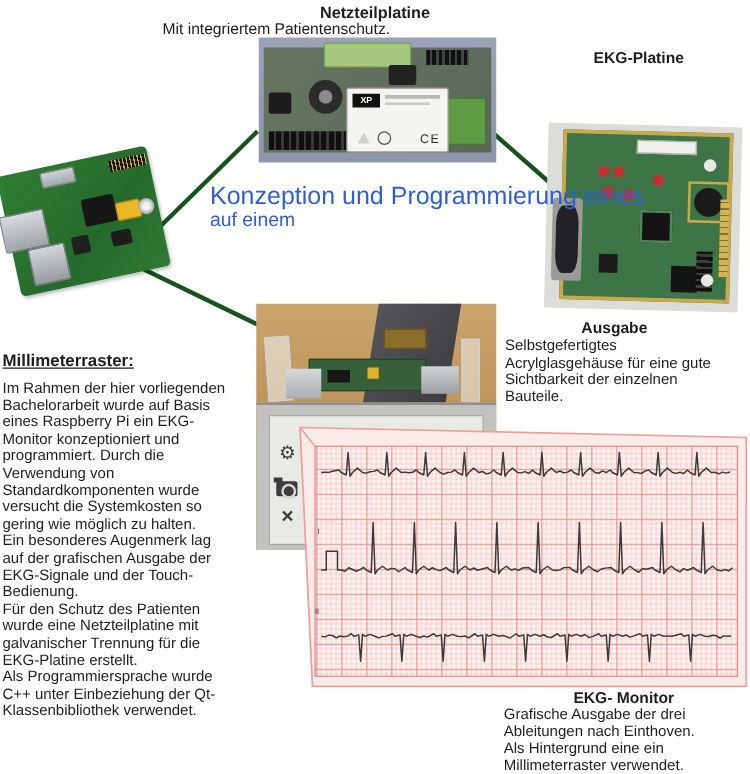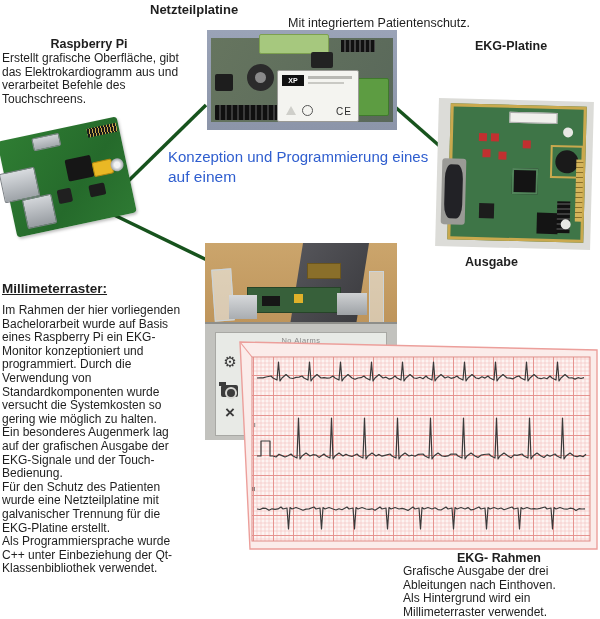--- a/index.html
+++ b/index.html
@@ -1,27 +1,27 @@
 <!DOCTYPE html>
 <html><head>
 <meta charset="utf-8">
 <style>
   *{box-sizing:border-box;margin:0;padding:0}
   html,body{background:#fff}
   .poster{position:relative;width:600px;height:619px;background:#fff;overflow:hidden;
           font-family:"Liberation Sans",sans-serif;color:#1e1e1e}
   .abs{position:absolute}
-  .heading{font-weight:bold;font-size:13px;z-index:40}
-  .sub{font-size:12.5px;text-align:right;z-index:40}
+  .heading{font-weight:bold;font-size:13px;text-align:center;z-index:40}
+  .sub{font-size:12.5px;text-align:left;z-index:40}
   .small-heading{font-weight:bold;font-size:12.5px;text-align:center;z-index:40}
   .body-text{font-size:12px;line-height:13.6px;white-space:pre-line;z-index:40}
   .underline{text-decoration:underline}
   
   #main-title{left:168px;top:147px;z-index:40}
-  .mt1{font-size:15px;color:#2f5ecf;line-height:20px}
+  .mt1{font-size:20px;color:#2f5ecf;line-height:20px}
   .mt2{font-size:16.5px;color:#4a0a7f;font-weight:bold;line-height:21px}
   .mt3{font-size:15.5px;color:#2f5ecf;line-height:20px}
   .mt4{font-size:17px;color:#4a0a7f;font-weight:bold;line-height:22px}
   
   #connector-lines{left:0;top:0;z-index:1}
   
   .photo{z-index:2}
   
   #photo-rpi{left:0;top:112px;width:150px;height:132px}
   #rpi-board{position:absolute;left:6px;top:16px;width:122px;height:98px;border-radius:4px;
@@ -53,25 +53,20 @@
 
   <svg id="connector-lines" class="abs" width="600" height="619">
     <line x1="206" y1="105" x2="113" y2="196" stroke="#17531d" stroke-width="3.5"></line>
     <line x1="112" y1="214" x2="209" y2="261" stroke="#17531d" stroke-width="3.5"></line>
     <line x1="394" y1="106" x2="443" y2="149" stroke="#17531d" stroke-width="3.5"></line>
   </svg>
 
   <div class="abs heading" style="left:150px;top:2px;width:300px">Netzteilplatine</div>
   <div class="abs sub" style="left:130px;top:16px;width:340px">Mit integriertem Patientenschutz.</div>
 
-  <div class="abs small-heading" style="left:0;top:37px;width:178px">Raspberry Pi</div>
-  <div class="abs body-text" style="left:2px;top:52px;width:190px">Erstellt grafische Oberfläche, gibt
-das Elektrokardiogramm aus und
-verarbeitet Befehle des
-Touchschreens.</div>
 
   <div class="abs small-heading" style="left:425px;top:39px;width:172px">EKG-Platine</div>
 
   <div class="abs" id="main-title">
     <div class="mt1">Konzeption und Programmierung eines</div>
     <div class="mt3">auf einem</div>
   </div>
 
   <div class="abs photo" id="photo-netzteil">
     <div id="nt-pcb">
@@ -136,21 +131,20 @@
     <div class="abs" style="left:164px;top:28px;width:15px;height:56px;background:rgba(240,246,250,.5);border:1px solid rgba(200,212,222,.9)"></div>
     <div class="abs" style="left:42px;top:44px;width:94px;height:26px;background:#37603a;border:1px solid #264428">
       <div class="abs" style="left:46px;top:6px;width:9px;height:9px;background:#e0b12a"></div>
       <div class="abs" style="left:14px;top:8px;width:18px;height:10px;background:#161616"></div>
     </div>
     <div class="abs" style="left:24px;top:52px;width:28px;height:24px;background:linear-gradient(180deg,#d6d8da,#a9adb1)"></div>
     <div class="abs" style="left:132px;top:50px;width:30px;height:22px;background:linear-gradient(180deg,#cfd1d3,#9ea2a6)"></div>
     <div class="abs" style="left:102px;top:20px;width:34px;height:16px;background:#8a6f2a;border:1px solid #6b551d"></div>
     <div id="aufbau-monitor">
       <div id="aufbau-screen">
-        <div id="screen-status">No Alarms</div>
         <div class="screen-icon" style="top:20px;font-size:15px">⚙</div>
         <div class="cam" style="top:52px"></div>
         <div class="screen-icon" style="top:70px;font-size:17px;font-weight:bold">×</div>
       </div>
     </div>
   </div>
 
   <div class="abs heading underline" style="left:2px;top:281px;width:auto;text-align:left;font-size:13.5px">Millimeterraster:</div>
   <div class="abs body-text" style="left:2px;top:304px;width:200px">Im Rahmen der hier vorliegenden
 Bachelorarbeit wurde auf Basis
@@ -167,20 +161,24 @@
 Bedienung.
 Für den Schutz des Patienten
 wurde eine Netzteilplatine mit
 galvanischer Trennung für die
 EKG-Platine erstellt.
 Als Programmiersprache wurde
 C++ unter Einbeziehung der Qt-
 Klassenbibliothek verwendet.</div>
 
   <div class="abs small-heading" style="left:404px;top:255px;width:175px">Ausgabe</div>
+  <div class="abs body-text" style="left:404px;top:270px;width:180px">Selbstgefertigtes
+Acrylglasgehäuse für eine gute
+Sichtbarkeit der einzelnen
+Bauteile.</div>
 
   <svg id="ekg-svg" width="367" height="225" viewBox="0 0 367 225">
     <defs>
       <pattern id="mm" width="20" height="20" patternUnits="userSpaceOnUse">
         <rect width="20" height="20" fill="#fdf4f2"></rect>
         <path d="M4 0V20M8 0V20M12 0V20M16 0V20M0 4H20M0 8H20M0 12H20M0 16H20" stroke="#f3c0bc" stroke-width="0.6"></path>
         <path d="M0.5 0V20M0 0.5H20" stroke="#e69490" stroke-width="1"></path>
       </pattern>
     </defs>
     <polygon points="7,7 364,15 364,214 17,214" fill="#fbecea" stroke="#ec9f9b" stroke-width="1.4"></polygon>
@@ -188,19 +186,19 @@
     <rect id="mmrect" x="19" y="22" width="338" height="184" fill="url(#mm)" stroke="#e08b86" stroke-width="1"></rect>
     <text x="21" y="92" font-size="6" fill="#333">I</text>
     <text x="19" y="156" font-size="6" fill="#333">II</text>
     <g id="ekg-traces">
         <path d="M24,43 L27,42.8 L30,42.9 L33,42.0 L38,41 L40,43 L44,45 L45.5,27.0 L47,46 L49,43 L53,39.5 L57,43 L60,43.5 L63,42.4 L66,42.1 L69,41 L71,43 L75,45 L76.5,27.0 L78,46 L80,43 L84,39.5 L88,43 L91,42.7 L94,43.2 L97,42.8 L100,41 L102,43 L106,45 L107.5,27.0 L109,46 L111,43 L115,39.5 L119,43 L122,44.3 L125,43.0 L128,42.7 L131,41 L133,43 L137,45 L138.5,27.0 L140,46 L142,43 L146,39.5 L150,43 L153,42.2 L156,44.1 L159,43.4 L162,41 L164,43 L168,45 L169.5,27.0 L171,46 L173,43 L177,39.5 L181,43 L184,43.3 L187,42.3 L190,43.7 L193,41 L195,43 L199,45 L200.5,27.0 L202,46 L204,43 L208,39.5 L212,43 L215,41.8 L218,43.3 L221,42.7 L224,41 L226,43 L230,45 L231.5,27.0 L233,46 L235,43 L239,39.5 L243,43 L246,43.6 L249,41.7 L252,43.1 L255,41 L257,43 L261,45 L262.5,27.0 L264,46 L266,43 L270,39.5 L274,43 L277,43.1 L280,43.8 L283,41.9 L286,41 L288,43 L292,45 L293.5,27.0 L295,46 L297,43 L301,39.5 L305,43 L308,43.7 L311,42.8 L314,43.8 L317,41 L319,43 L323,45 L324.5,27.0 L326,46 L328,43 L332,39.5 L336,43 L339,42.8 L342,44.1 L345,42.7 L348,43.5 L351,42.6" fill="none" stroke="#3a3a3a" stroke-width="1.2" stroke-linejoin="round"></path>
         <path d="M24,121 L28,121 L28,106 L37,106 L37,121 L40,121.0 L43,122.0 L46,119.2 L49,120.6 L52,122.0 L55,120.7 L58,119 L60,121 L64,123 L65.5,83.0 L67,124 L69,121 L73,118 L77,121 L80,119.7 L83,120.0 L86,122.4 L91,119 L93,121 L97,123 L98.5,83.0 L100,124 L102,121 L106,118 L110,121 L113,119.2 L116,120.7 L119,121.5 L124,119 L126,121 L130,123 L131.5,83.0 L133,124 L135,121 L139,118 L143,121 L146,119.4 L149,121.2 L152,120.4 L157,119 L159,121 L163,123 L164.5,83.0 L166,124 L168,121 L172,118 L176,121 L179,120.2 L182,121.3 L185,119.4 L190,119 L192,121 L196,123 L197.5,83.0 L199,124 L201,121 L205,118 L209,121 L212,121.4 L215,120.9 L218,119.1 L223,119 L225,121 L229,123 L230.5,83.0 L232,124 L234,121 L238,118 L242,121 L245,122.4 L248,120.2 L251,119.5 L256,119 L258,121 L262,123 L263.5,83.0 L265,124 L267,121 L271,118 L275,121 L278,122.8 L281,119.8 L284,120.4 L289,119 L291,121 L295,123 L296.5,83.0 L298,124 L300,121 L304,118 L308,121 L311,122.5 L314,119.9 L317,121.2 L322,119 L324,121 L328,123 L329.5,83.0 L331,124 L333,121 L337,118 L341,121 L344,121.7 L347,120.6 L350,121.7 L353,119.2" fill="none" stroke="#3a3a3a" stroke-width="1.2" stroke-linejoin="round"></path>
         <path d="M24,174 L27,174.5 L30,173.1 L33,173.4 L36,175.3 L39,173.8 L42,174.4 L45,173.9 L48,172 L50,174 L54,173 L55.5,194.0 L57,172.5 L59,174 L63,172.5 L67,174 L70,175.3 L73,174.1 L76,173.9 L81,172 L83,174 L87,173 L88.5,194.0 L90,172.5 L92,174 L96,172.5 L100,174 L103,175.0 L106,173.8 L109,174.7 L114,172 L116,174 L120,173 L121.5,194.0 L123,172.5 L125,174 L129,172.5 L133,174 L136,174.3 L139,173.8 L142,175.3 L147,172 L149,174 L153,173 L154.5,194.0 L156,172.5 L158,174 L162,172.5 L166,174 L169,173.4 L172,174.2 L175,175.4 L180,172 L182,174 L186,173 L187.5,194.0 L189,172.5 L191,174 L195,172.5 L199,174 L202,172.8 L205,174.6 L208,175.0 L213,172 L215,174 L219,173 L220.5,194.0 L222,172.5 L224,174 L228,172.5 L232,174 L235,172.6 L238,174.9 L241,174.3 L246,172 L248,174 L252,173 L253.5,194.0 L255,172.5 L257,174 L261,172.5 L265,174 L268,173.0 L271,174.7 L274,173.7 L279,172 L281,174 L285,173 L286.5,194.0 L288,172.5 L290,174 L294,172.5 L298,174 L301,173.7 L304,174.0 L307,173.4 L312,172 L314,174 L318,173 L319.5,194.0 L321,172.5 L323,174 L327,172.5 L331,174 L334,174.2 L337,173.2 L340,173.6 L343,175.5 L346,173.7 L349,174.0 L352,173.8" fill="none" stroke="#3a3a3a" stroke-width="1.2" stroke-linejoin="round"></path>
       </g>
   </svg>
 
-  <div class="abs small-heading" style="left:404px;top:551px;width:190px">EKG- Rahmen</div>
+  <div class="abs small-heading" style="left:404px;top:551px;width:190px">EKG- Monitor</div>
   <div class="abs body-text" style="left:403px;top:565px;width:190px">Grafische Ausgabe der drei
 Ableitungen nach Einthoven.
-Als Hintergrund wird ein
+Als Hintergrund eine ein
 Millimeterraster verwendet.</div>
 
 </div>
 
 </body></html>

